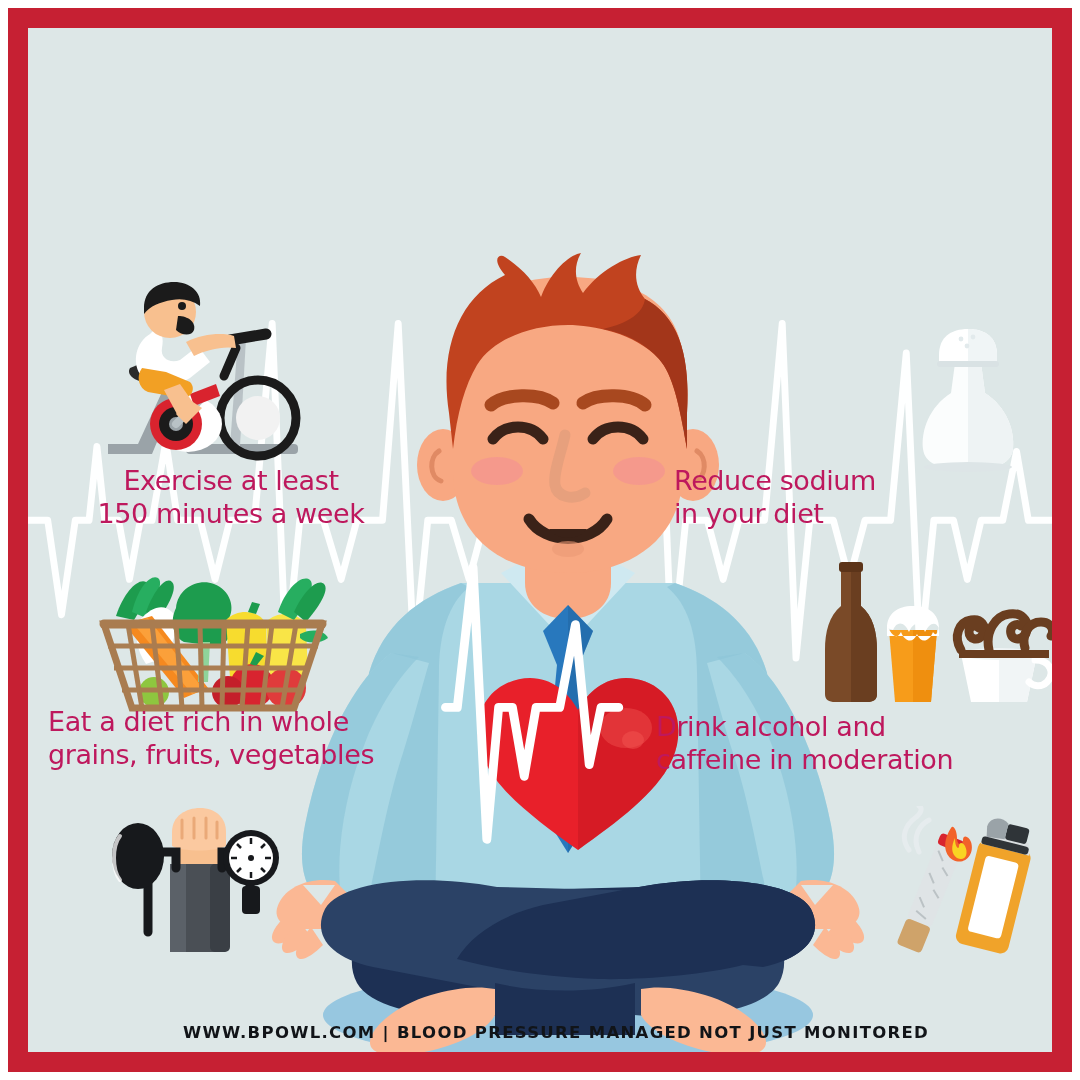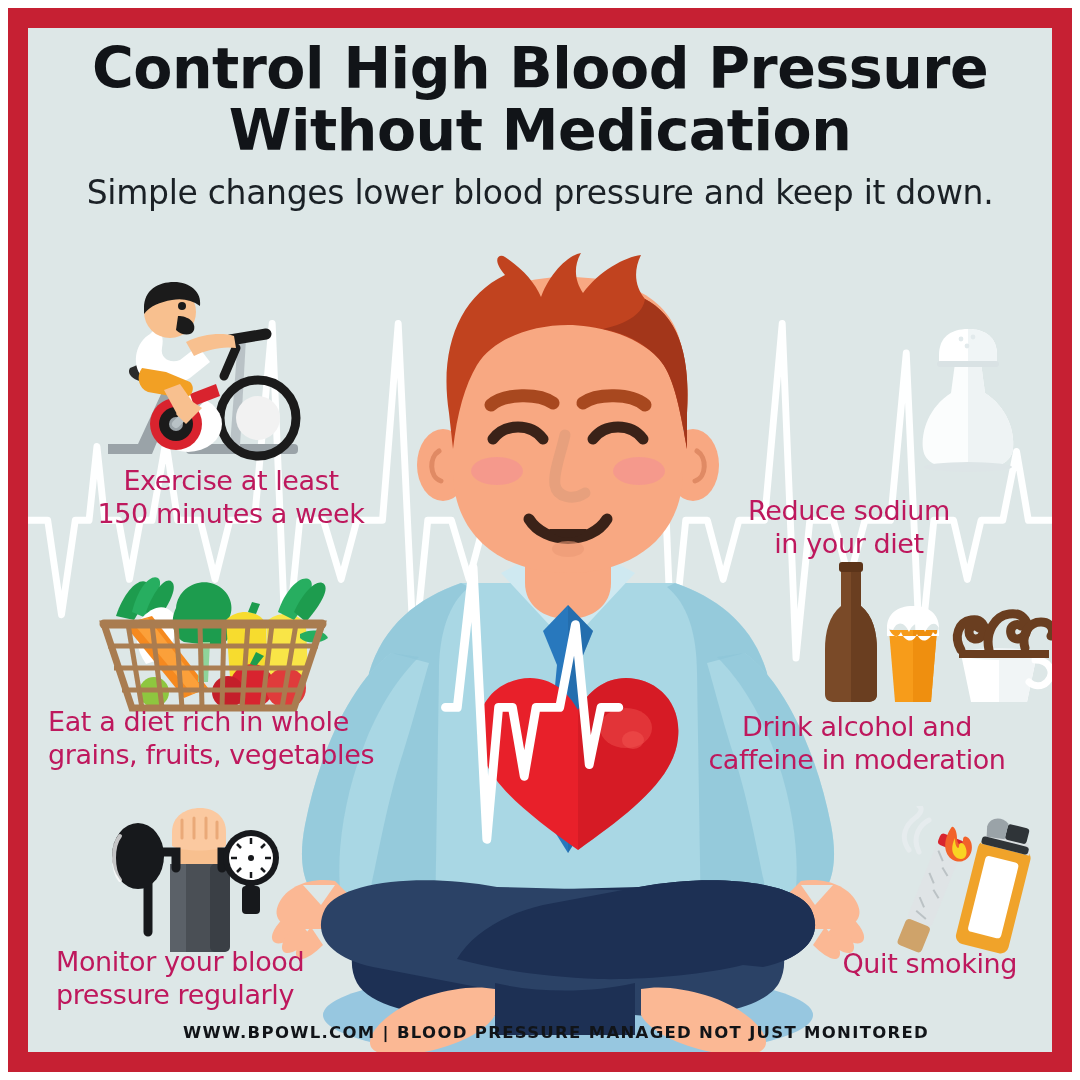--- a/index.html
+++ b/index.html
@@ -45,22 +45,22 @@
     font-family:"DejaVu Sans", sans-serif;
     font-size:27px;line-height:1.22;font-weight:400;
     letter-spacing:-0.4px;white-space:pre-line;
   }
   .label.left{text-align:left;}
   .label.right{text-align:right;}
 
   #lbl-exercise{left:28px;top:437px;width:350px;text-align:center;}
   #lbl-diet{left:20px;top:678px;width:380px;text-align:left;}
   #lbl-monitor{left:28px;top:918px;width:340px;text-align:left;}
-  #lbl-sodium{right:28px;top:437px;width:350px;text-align:center;margin-top:30px;}
-  #lbl-alcohol{right:5px;top:683px;width:380px;text-align:center;}
+  #lbl-sodium{right:28px;top:437px;width:350px;text-align:left;}
+  #lbl-alcohol{right:16px;top:683px;width:380px;text-align:left;}
   #lbl-smoking{right:35px;top:920px;width:300px;text-align:right;}
 
   
   .footer{
     position:absolute;left:16px;bottom:10px;width:100%;z-index:9;text-align:center;
     font-family:"DejaVu Sans", sans-serif;
     font-weight:bold;font-size:16.5px;letter-spacing:1.3px;color:#111418;
   }
 
   
@@ -90,27 +90,20 @@
                 L175,500 L190,560 L205,500 L230,500 L248,300 L262,640 L276,500
                 L300,500 L318,560 L334,500 L360,500 L376,300 L392,640 L406,500
                 L430,500 L448,560 L464,500 L500,500 L520,490 L560,490
                 L600,490 L625,490 L640,300 L654,640 L668,500 L690,500
                 L706,560 L722,500 L748,500 L766,300 L780,640 L794,500
                 L818,500 L834,560 L850,500 L876,500 L892,330 L906,640 L920,500
                 L940,500 L954,560 L968,500 L990,500 L1004,430 L1016,500 L1045,500"></path>
      </g>
    </svg>
 
-   <div class="head-wrap">
-     <h1 class="title">
-       <span>Control High Blood Pressure</span><br>
-       <span>Without Medication</span>
-     </h1>
-     <p class="subtitle">Simple changes lower blood pressure and keep it down.</p>
-   </div>
 
    <div class="illo" id="illo-man">
      <svg viewBox="0 0 650 830">
 
        <ellipse cx="325" cy="762" rx="245" ry="46" fill="#97c7e0"></ellipse>
 
        <path d="M218,330 C175,345 140,372 126,420 L104,630 C102,658 120,672 146,672
                 L504,672 C530,672 548,658 546,630 L524,420 C510,372 475,345 432,330 Z" fill="#a9d7e4"></path>
 
        <path d="M218,330 C175,345 140,372 126,420 L104,630 C102,658 120,672 146,672 L192,672
@@ -434,26 +427,23 @@
                 C96,30 90,28 90,34 C90,40 84,40 84,32 C84,24 80,18 78,22 Z" fill="#f2622a"></path>
        <path d="M82,32 C78,40 78,48 84,52 C92,56 96,48 92,40
                 C90,36 86,36 86,40 C86,44 82,42 82,32 Z" fill="#f9d423"></path>
      </svg>
    </div>
 
    <div class="label left" id="lbl-exercise">Exercise at least
 150 minutes a week</div>
    <div class="label left" id="lbl-diet">Eat a diet rich in whole
 grains, fruits, vegetables</div>
-   <div class="label left" id="lbl-monitor">Monitor your blood
-pressure regularly</div>
 
    <div class="label right" id="lbl-sodium">Reduce sodium
 in your diet</div>
    <div class="label right" id="lbl-alcohol">Drink alcohol and
 caffeine in moderation</div>
-   <div class="label right" id="lbl-smoking">Quit smoking</div>
 
    <div class="footer">WWW.BPOWL.COM | BLOOD PRESSURE MANAGED NOT JUST MONITORED</div>
 
   </div>
  </div>
 </div>
 
 </body></html>

